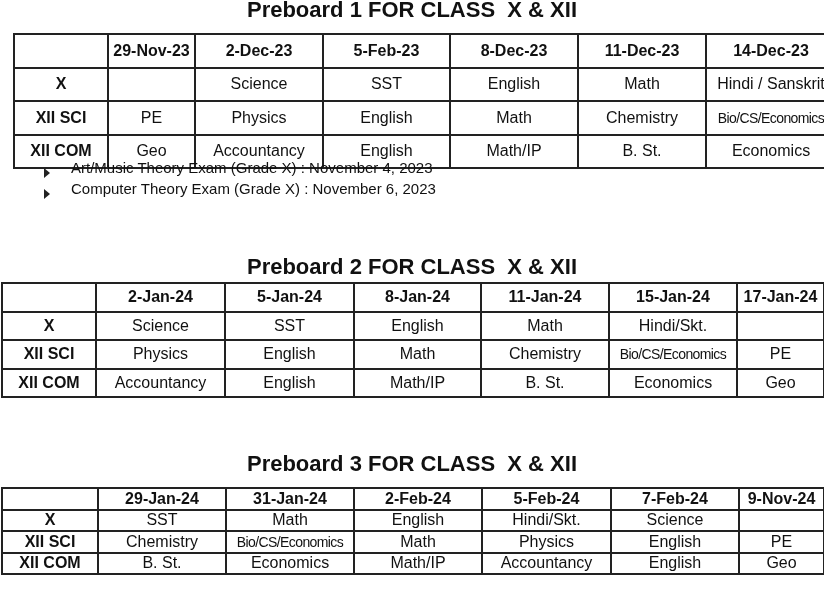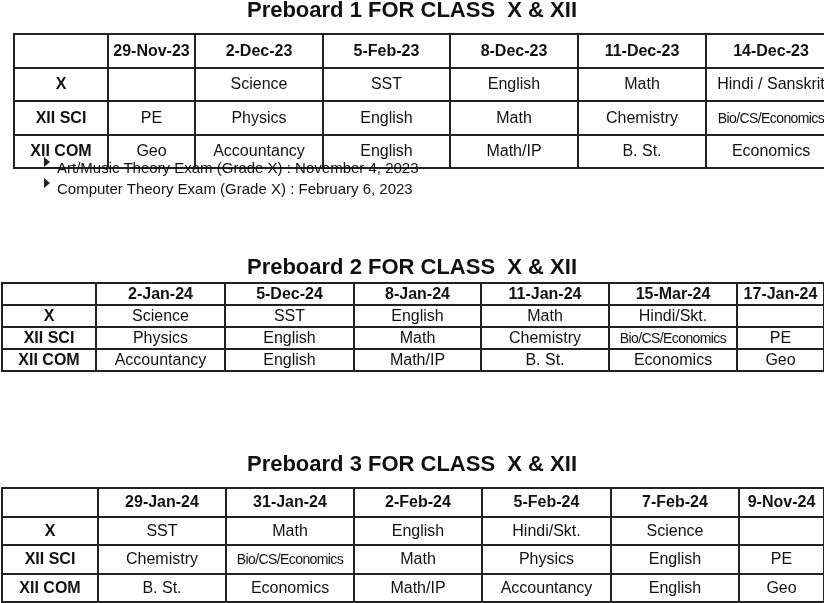--- a/index.html
+++ b/index.html
@@ -4,21 +4,21 @@
 <style>
   html, body { margin: 0; padding: 0; background: #ffffff; }
   body { width: 824px; height: 603px; position: relative; overflow: hidden; font-family: "Liberation Sans", sans-serif; color: #111; }
   .title { position: absolute; left: 0; width: 824px; text-align: center; font-weight: bold; font-size: 22px; line-height: 24px; white-space: pre; }
   table.sched { position: absolute; border-collapse: collapse; table-layout: fixed; }
   table.sched td, table.sched th { border: 2px solid #222; text-align: center; vertical-align: middle; padding: 0; font-size: 16px; white-space: nowrap; overflow: hidden; }
   table.sched th { font-weight: bold; }
   table.sched td.rowhead { font-weight: bold; }
   table.sched td.narrow { font-size: 14px; letter-spacing: -0.6px; transform-origin: center; }
   .notes { position: absolute; left: 44px; top: 157px; font-size: 15px; line-height: 21px; }
-  .note { display: flex; align-items: flex-start; }
+  .note { display: flex; align-items: flex-end; gap: 14px; }
   .tri { display: inline-block; width: 0; height: 0; border-top: 5px solid transparent; border-bottom: 5px solid transparent; border-left: 6px solid #222; margin-right: 7px; }
 </style>
 </head>
 <body>
 
 <div class="title" style="top:-2px;">Preboard 1 FOR CLASS  X &amp; XII</div>
 <table class="sched" style="left:13px; top:33px; width:822px; height:136px;">
   <colgroup>
       <col style="width:94px">
       <col style="width:87px">
@@ -68,43 +68,43 @@
 </tbody>
   </table>
 
 <div class="notes">
   <div class="note">
     <span class="tri"></span>
     <span>Art/Music Theory Exam (Grade X) : November 4, 2023</span>
   </div>
   <div class="note">
     <span class="tri"></span>
-    <span>Computer Theory Exam (Grade X) : February 6, 2023</span>
+    <span>Computer Theory Exam (Grade X) : November 6, 2023</span>
   </div>
 </div>
 
 <div class="title" style="top:247px;margin-top:8px;">Preboard 2 FOR CLASS  X &amp; XII</div>
-<table class="sched" style="left:1px; top:282px; width:822px; height:90px;border-radius:23px;">
+<table class="sched" style="left:1px; top:282px; width:822px; height:116px;border-radius:23px;">
   <colgroup>
       <col style="width:94px">
       <col style="width:129px">
       <col style="width:129px">
       <col style="width:127px">
       <col style="width:128px">
       <col style="width:128px">
       <col style="width:87px">
     </colgroup>
   <tbody>
       <tr>
     <th></th>
     <th>2-Jan-24</th>
-    <th>5-Dec-24</th>
+    <th>5-Jan-24</th>
     <th>8-Jan-24</th>
     <th>11-Jan-24</th>
-    <th>15-Mar-24</th>
+    <th>15-Jan-24</th>
     <th>17-Jan-24</th>
   </tr>
   <tr>
     <td class="rowhead">X</td>
     <td>Science</td>
     <td>SST</td>
     <td>English</td>
     <td>Math</td>
     <td>Hindi/Skt.</td>
     <td></td>
@@ -124,21 +124,21 @@
     <td>English</td>
     <td>Math/IP</td>
     <td>B. St.</td>
     <td>Economics</td>
     <td>Geo</td>
   </tr>
 </tbody>
   </table>
 
 <div class="title" style="top:452px;">Preboard 3 FOR CLASS  X &amp; XII</div>
-<table class="sched" style="left:1px; top:487px; width:822px; height:116px;">
+<table class="sched" style="left:1px; top:487px; width:822px; height:88px;">
   <colgroup>
       <col style="width:96px">
       <col style="width:128px">
       <col style="width:128px">
       <col style="width:128px">
       <col style="width:129px">
       <col style="width:128px">
       <col style="width:85px">
     </colgroup>
   <tbody>

